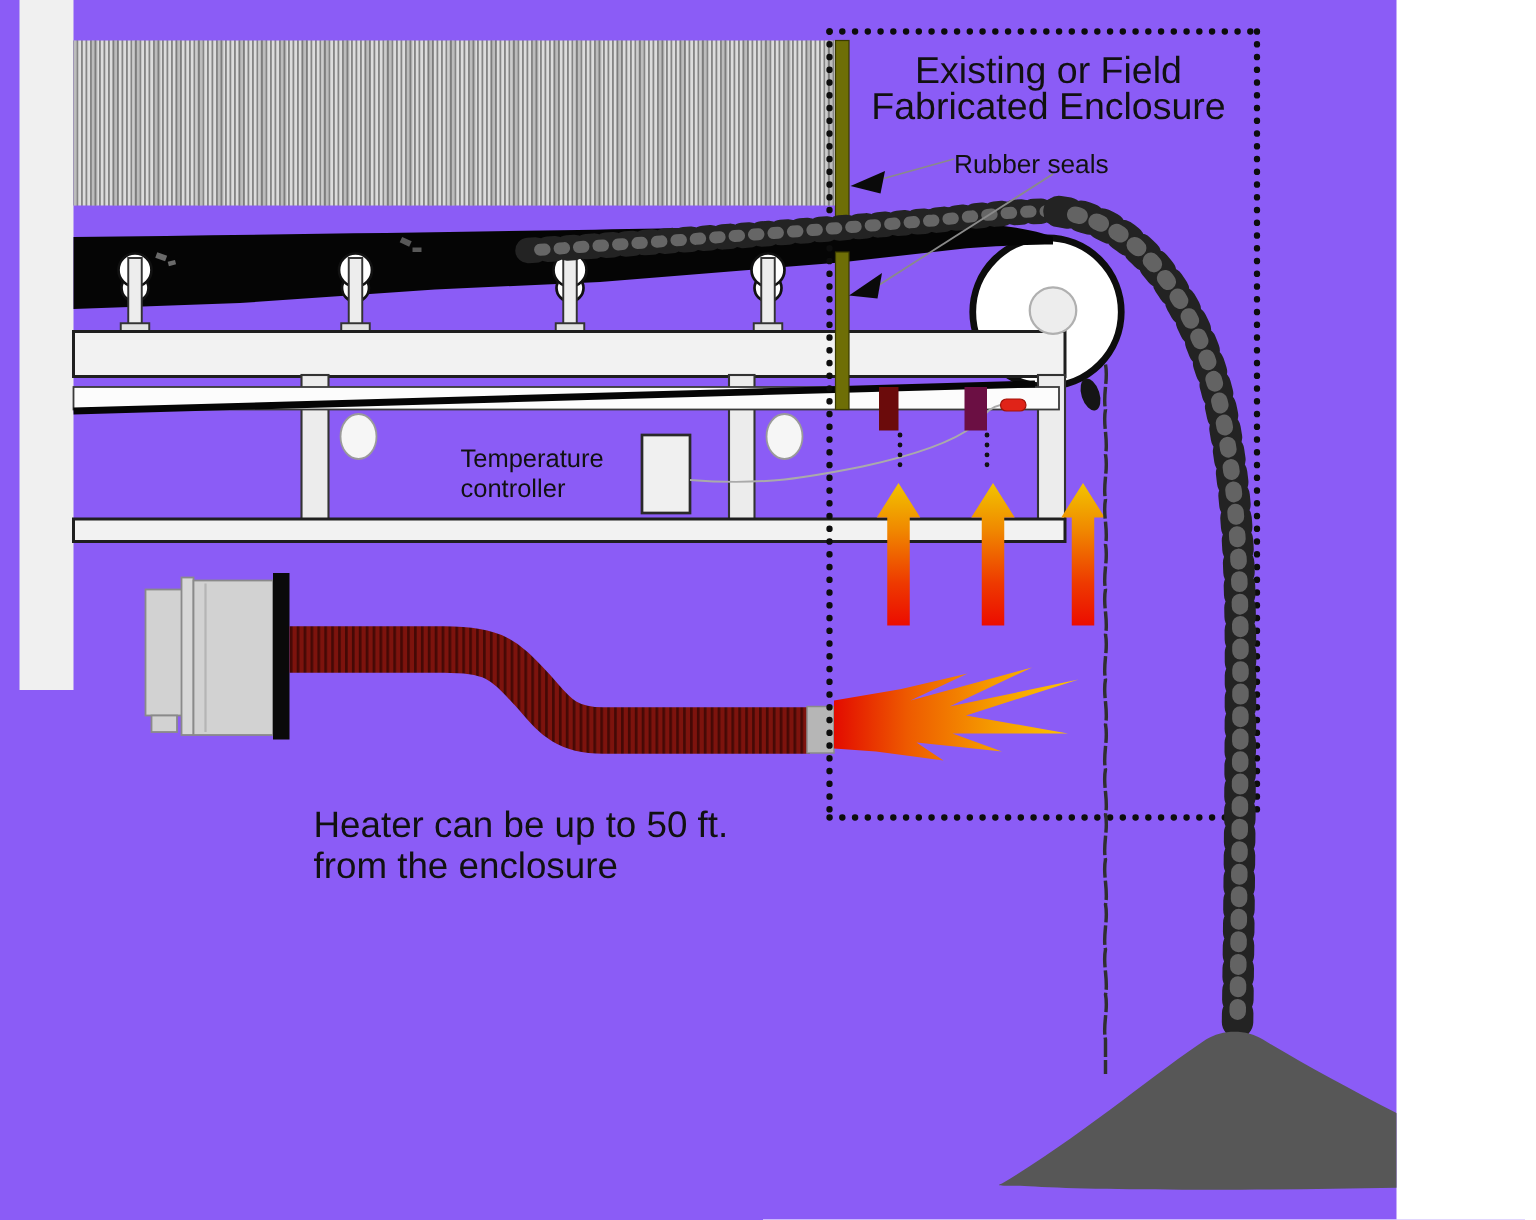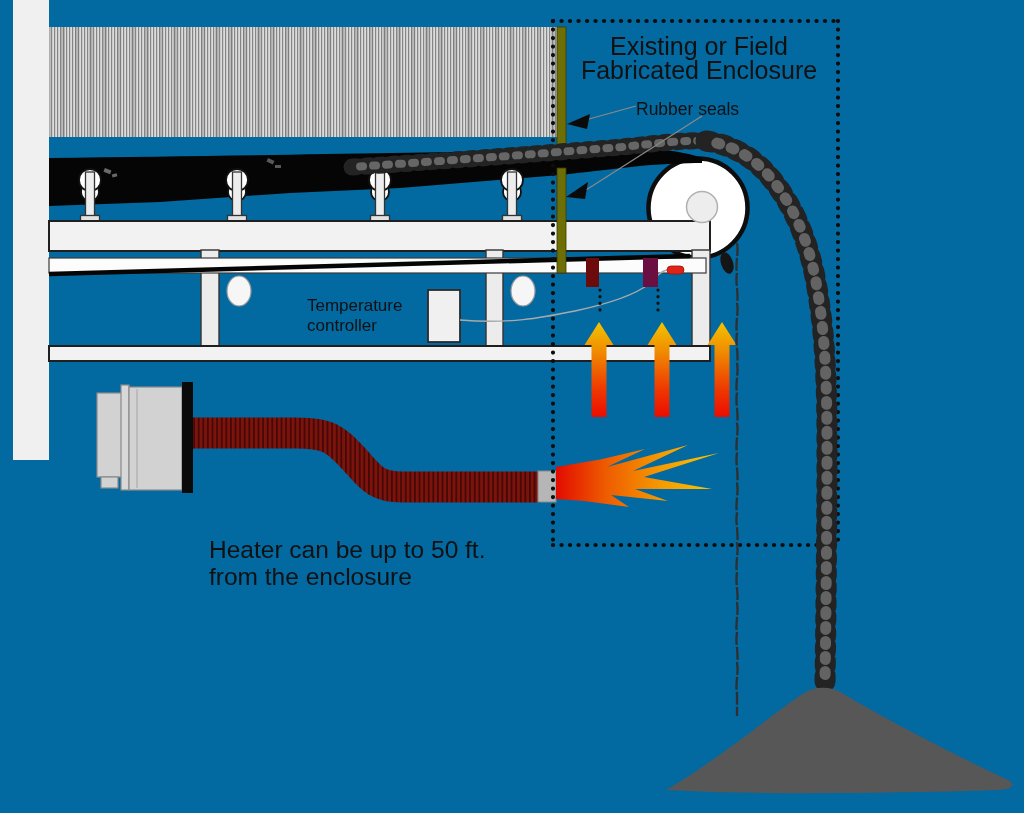--- a/index.html
+++ b/index.html
@@ -1,16 +1,16 @@
 <!DOCTYPE html>
 <html><head>
 <meta charset="utf-8">
 <style>
   html,body{margin:0;padding:0;background:#ffffff;}
-  #stage{position:relative;width:1024px;height:813px;background:#0369a1;overflow:hidden;
+  #stage{position:relative;width:931px;height:813px;background:#8b5cf6;overflow:hidden;
          font-family:"Liberation Sans", sans-serif;}
   svg{position:absolute;top:0;left:0;}
   text{fill:#111;}
 </style>
 </head>
 <body>
 
 <div id="stage">
 <svg width="1024" height="813" viewBox="0 0 1024 813">
   <defs>

